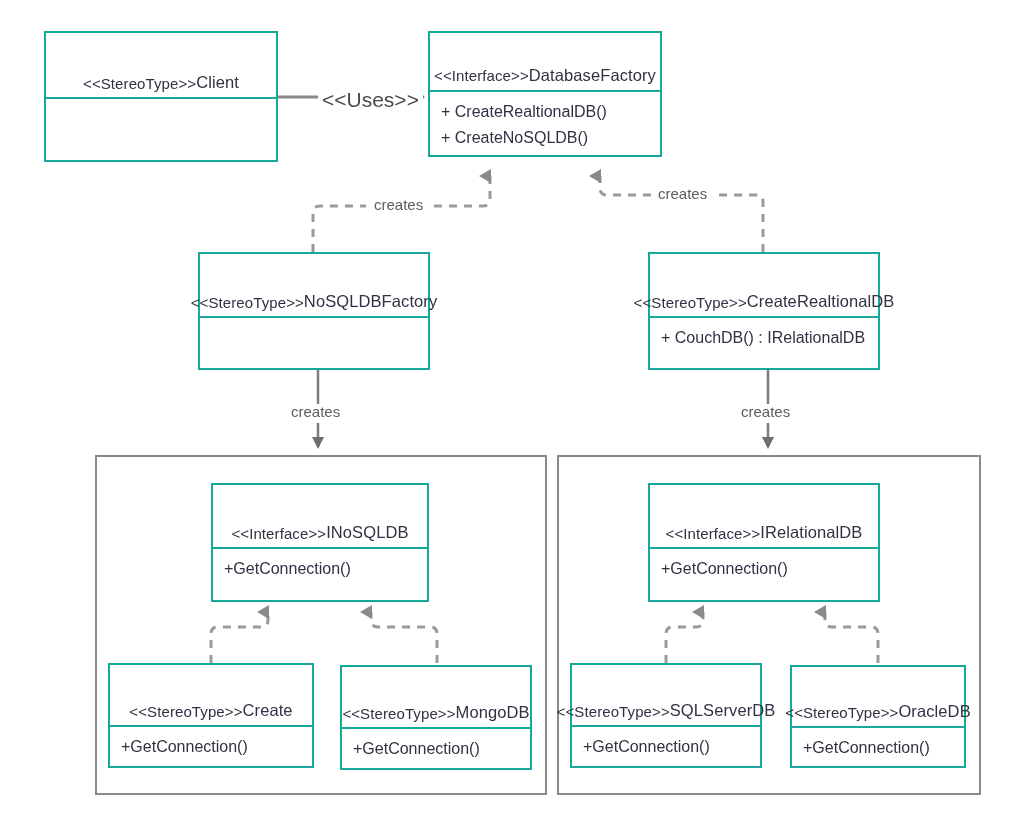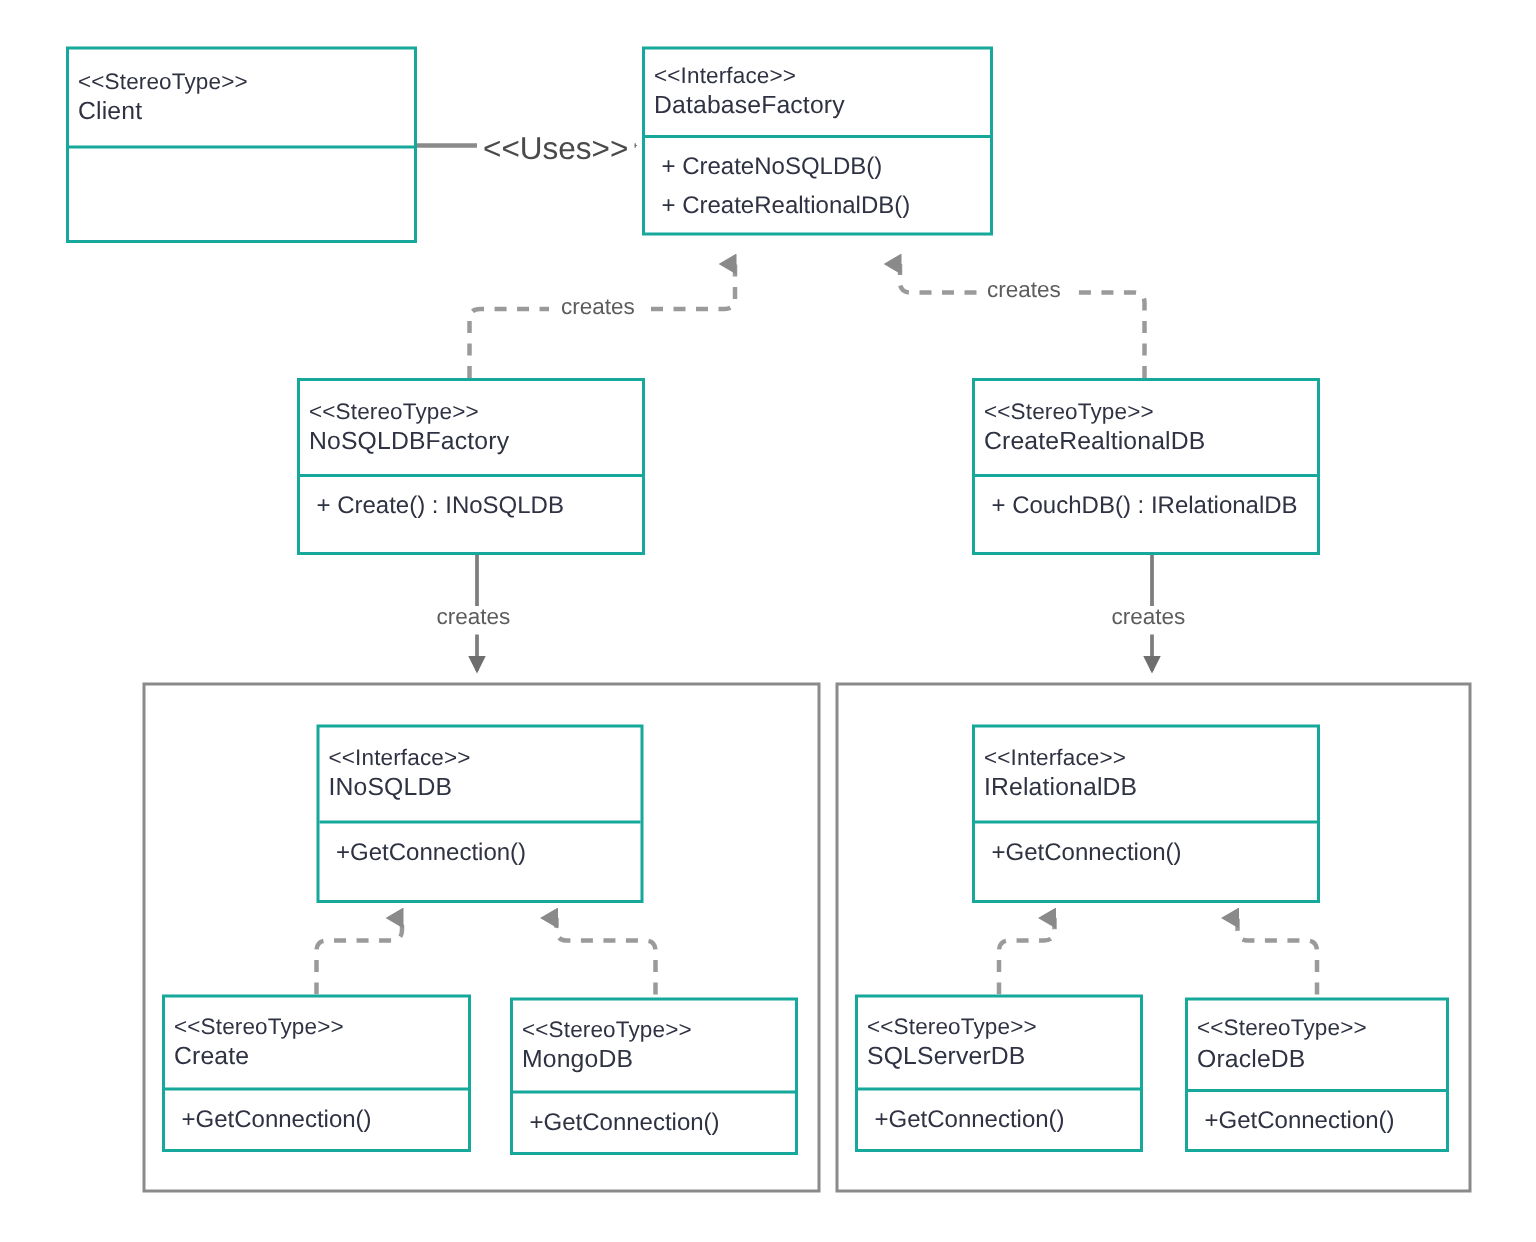--- a/index.html
+++ b/index.html
@@ -39,22 +39,22 @@
     position: absolute;
     box-sizing: border-box;
     border: 2px solid #16a89a;
     background: #ffffff;
     display: flex;
     flex-direction: column;
   }
   .uml-head {
     box-sizing: border-box;
     display: flex;
-    flex-direction: column;
-    align-items: flex-start;
+    flex-direction: row;
+    align-items: flex-end;
     justify-content: center;
     color: #2f3242;
     line-height: 1.28;
     padding: 4px 6px;
   }
   .uml-stereo {
     font-size: 15px;
     letter-spacing: 0.1px;
     white-space: nowrap;
   }
@@ -169,34 +169,31 @@
     <div class="uml-body"></div>
   </div>
 
   <div class="uml-box" style="left:428px; top:31px; width:234px; height:126px;">
     <div class="uml-head" style="height:60px;">
       <div class="uml-stereo">&lt;&lt;Interface&gt;&gt;</div>
       <div class="uml-title">DatabaseFactory</div>
     </div>
     <div class="uml-sep"></div>
     <div class="uml-body">
+      <div class="uml-member">+ CreateRealtionalDB()</div>
       <div class="uml-member">+ CreateNoSQLDB()</div>
-      <div class="uml-member">+ CreateRealtionalDB()</div>
     </div>
   </div>
 
   <div class="uml-box" style="left:198px; top:252px; width:232px; height:118px;">
     <div class="uml-head" style="height:62px;">
       <div class="uml-stereo">&lt;&lt;StereoType&gt;&gt;</div>
       <div class="uml-title">NoSQLDBFactory</div>
     </div>
     <div class="uml-sep"></div>
-    <div class="uml-body">
-      <div class="uml-member">+ Create() : INoSQLDB</div>
-    </div>
   </div>
 
   <div class="uml-box" style="left:648px; top:252px; width:232px; height:118px;">
     <div class="uml-head" style="height:62px;">
       <div class="uml-stereo">&lt;&lt;StereoType&gt;&gt;</div>
       <div class="uml-title">CreateRealtionalDB</div>
     </div>
     <div class="uml-sep"></div>
     <div class="uml-body">
       <div class="uml-member">+ CouchDB() : IRelationalDB</div>

